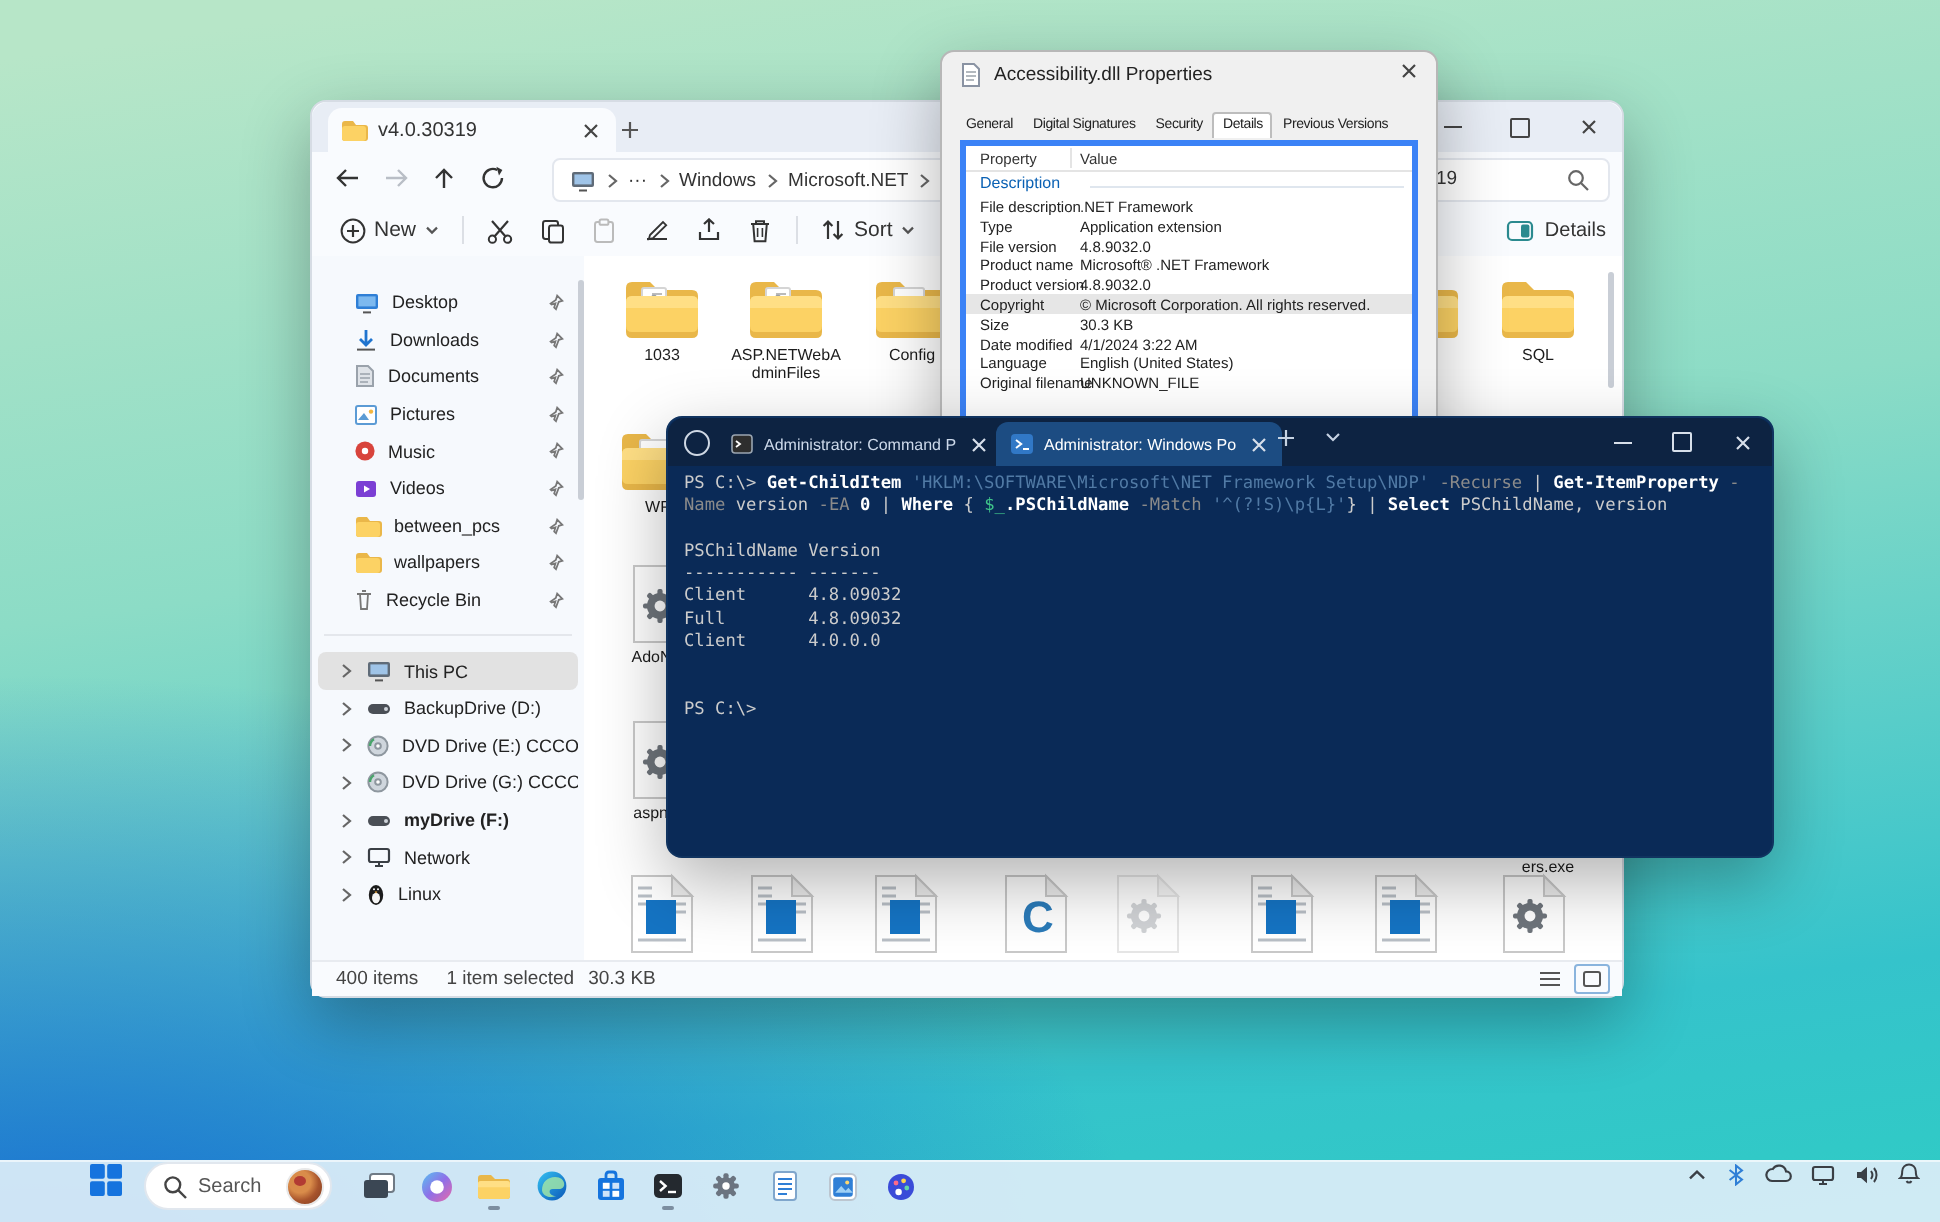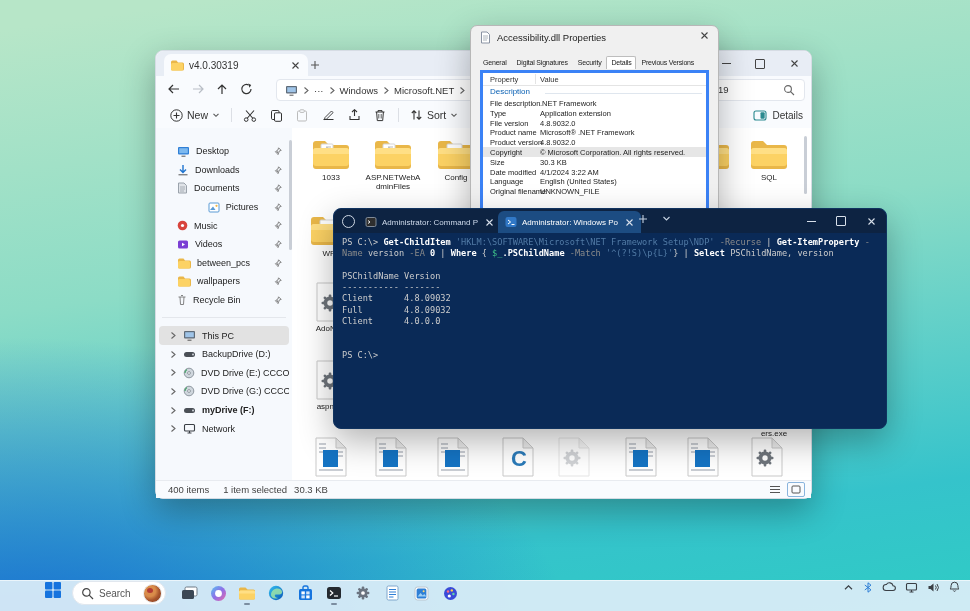--- a/index.html
+++ b/index.html
@@ -337,21 +337,21 @@
                 <path d="M3 5h5M3 7h5M3 9h4" stroke="#9aa2ab" stroke-width=".8"></path>
               </svg>
             </span>
             <span style="white-space: nowrap; overflow: hidden;">Documents</span>
             <span class="pin">
               <svg width="9" height="9" viewBox="0 0 9 9" style="display:block">
                 <path d="M5.6.8l2.6 2.6-1.8.5L5 7.6l-.9-.9.6-2-1.9.6-.5-.5L4.9 3z" fill="none" stroke="#777" stroke-width=".9"></path>
               </svg>
             </span>
           </div>
-          <div class="sb-item" style="padding-left: 18px; justify-content: center;">
+          <div class="sb-item" style="padding-left: 18px;">
             <span style="display: flex;">
               <svg width="12" height="11" viewBox="0 0 12 11" style="display:block">
                 <rect x="1" y="1" width="10" height="9" rx="1" fill="#fff" stroke="#5b9bd5"></rect>
                 <path d="M2 8l3-3.5L7.5 8z" fill="#5b9bd5"></path>
                 <circle cx="8.5" cy="3.8" r="1.1" fill="#f4b63f"></circle>
               </svg>
             </span>
             <span style="white-space: nowrap; overflow: hidden;">Pictures</span>
             <span class="pin">
               <svg width="9" height="9" viewBox="0 0 9 9" style="display:block">
@@ -508,20 +508,37 @@
                 <path d="M2.5 1.5L6 4.5 2.5 7.5" stroke="#666" fill="none" stroke-width="1.1"></path>
               </svg>
             </span>
             <span style="display: flex;">
               <svg width="13" height="11" viewBox="0 0 13 11" style="display:block">
                 <rect x="1.5" y="1.5" width="10" height="6.5" rx="1" fill="none" stroke="#3a3f45" stroke-width="1.1"></rect>
                 <path d="M4.5 10h4M6.5 8v2" stroke="#3a3f45" stroke-width="1"></path>
               </svg>
             </span>
             <span style="white-space: nowrap; overflow: hidden;">Network</span>
+          </div>
+          <div class="sb-item">
+            <span class="chv">
+              <svg width="8" height="9" viewBox="0 0 8 9" style="display:block">
+                <path d="M2.5 1.5L6 4.5 2.5 7.5" stroke="#666" fill="none" stroke-width="1.1"></path>
+              </svg>
+            </span>
+            <span style="display: flex;">
+              <svg width="10" height="12" viewBox="0 0 10 12" style="display:block">
+                <ellipse cx="5" cy="6.5" rx="3.6" ry="5" fill="#1c1c1c"></ellipse>
+                <ellipse cx="5" cy="8" rx="2" ry="2.6" fill="#f5f5f5"></ellipse>
+                <circle cx="4" cy="3.6" r=".5" fill="#fff"></circle>
+                <circle cx="6" cy="3.6" r=".5" fill="#fff"></circle>
+                <path d="M4.3 4.8h1.4l-.7 1z" fill="#f2a93b"></path>
+              </svg>
+            </span>
+            <span style="white-space: nowrap; overflow: hidden;">Linux</span>
           </div>
         </div>
       <span class="sb-scroll" style="left:133px;position:absolute"></span>
       <div class="ex-files" id="filegrid">
         <span class="fs-scroll"></span>
       <div class="fitem" style="left: 7px; top: 10px;">
             <div style="display: flex; justify-content: center;">
               <svg width="40" height="34" viewBox="0 0 40 34" style="display:block">
                 <path d="M2 6q0-3 3-3h9l4 4h17q3 0 3 3v18q0 3-3 3H5q-3 0-3-3z" fill="#e9b749"></path>
                 <rect x="10" y="6" width="12" height="14" rx="1" fill="#fff" stroke="#d5d5d5"></rect>

